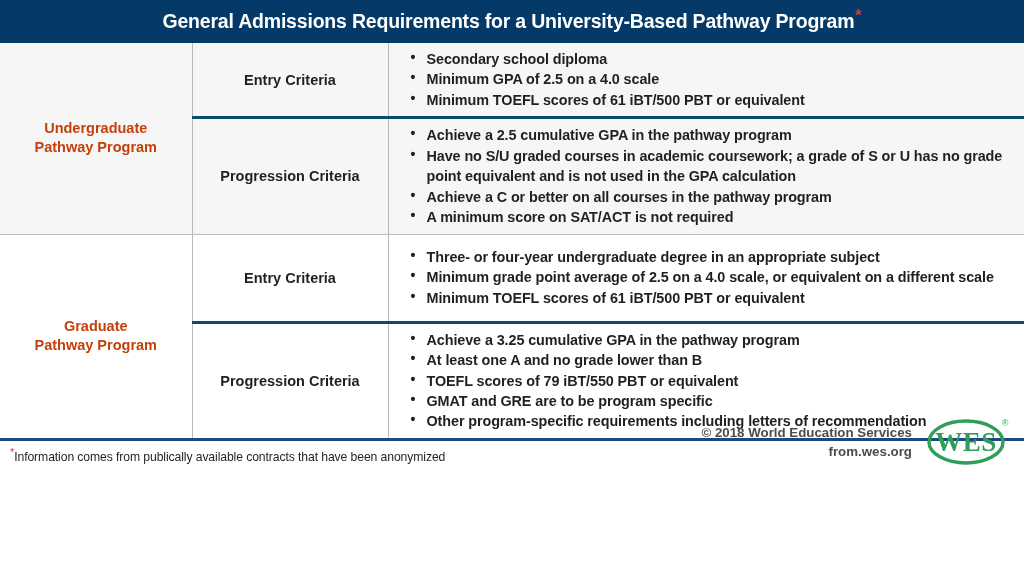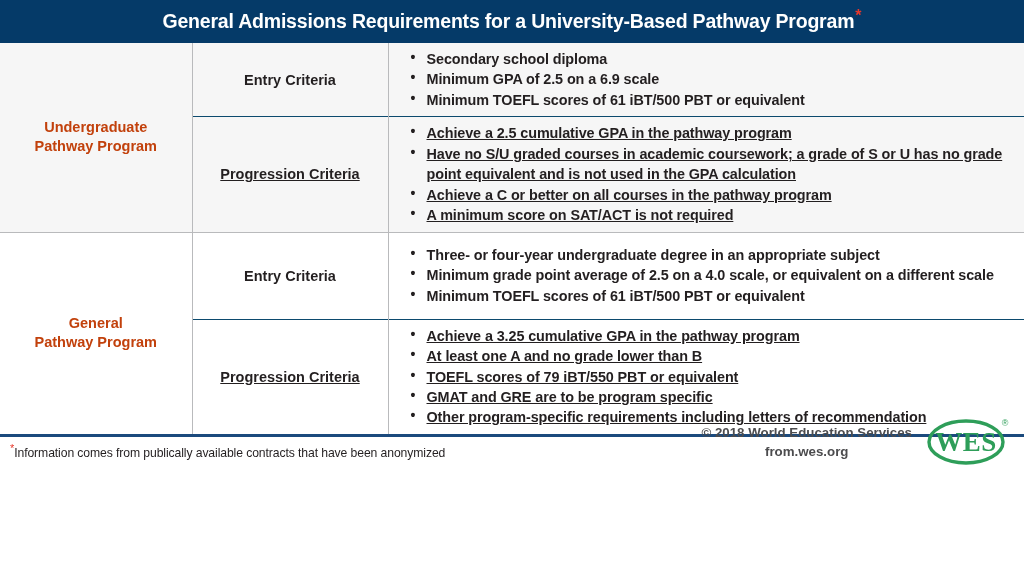--- a/index.html
+++ b/index.html
@@ -99,21 +99,21 @@
     text-align: center;
     font-size: 14.5px;
     font-weight: bold;
     color: #231f20;
     border-right: 1px solid #b9babc;
   }
   .c-items {
     padding: 6px 14px 6px 18px !important;
   }
 
-  .row-divider-light td { border-top: 1px solid #0c4a6e; text-decoration: underline; }
+  .row-divider-light td { border-top: 3px solid #0c4a6e; }
   .row-divider-strong td { border-top: 1px solid #b9babc; }
 
   ul.bullets {
     margin: 0;
     padding: 0 0 0 16px;
     list-style: none;
   }
   ul.bullets li {
     position: relative;
     font-size: 14.4px;
@@ -154,21 +154,21 @@
 
   .credit-wrap {
     position: absolute;
     right: 14px;
     bottom: 28px;
     display: flex;
     align-items: center;
     gap: 14px;
   }
   .credit-text {
-    text-align: center;
+    text-align: right;
     font-size: 13.3px;
     font-weight: bold;
     color: #4c4c4e;
     line-height: 1.45;
   }
   .credit-text div { white-space: nowrap; }
 
   .wes-logo { display: block; }
 </style>
 </head>
@@ -193,41 +193,41 @@
 
       <tr class="grp-shaded">
         <td class="c-level" rowspan="2">
           <div>Undergraduate</div>
           <div>Pathway Program</div>
         </td>
         <td class="c-criteria-label" style="height:66px">Entry Criteria</td>
         <td class="c-items">
           <ul class="bullets">
             <li>Secondary school diploma</li>
-            <li>Minimum GPA of 2.5 on a 6.9 scale</li>
+            <li>Minimum GPA of 2.5 on a 4.0 scale</li>
             <li>Minimum TOEFL scores of 61 iBT/500 PBT or equivalent</li>
           </ul>
         </td>
       </tr>
 
       <tr class="grp-shaded row-divider-light">
         <td class="c-criteria-label" style="height:108px">Progression Criteria</td>
         <td class="c-items">
           <ul class="bullets">
             <li>Achieve a 2.5 cumulative GPA in the pathway program</li>
             <li>Have no S/U graded courses in academic coursework; a grade of S or U has no grade point equivalent and is not used in the GPA calculation</li>
             <li>Achieve a C or better on all courses in the pathway program</li>
             <li>A minimum score on SAT/ACT is not required</li>
           </ul>
         </td>
       </tr>
 
       <tr class="grp-plain row-divider-strong">
         <td class="c-level" rowspan="2">
-          <div>General</div>
+          <div>Graduate</div>
           <div>Pathway Program</div>
         </td>
         <td class="c-criteria-label" style="height:86px">Entry Criteria</td>
         <td class="c-items">
           <ul class="bullets">
             <li>Three- or four-year undergraduate degree in an appropriate subject</li>
             <li>Minimum grade point average of 2.5 on a 4.0 scale, or equivalent on a different scale</li>
             <li>Minimum TOEFL scores of 61 iBT/500 PBT or equivalent</li>
           </ul>
         </td>

